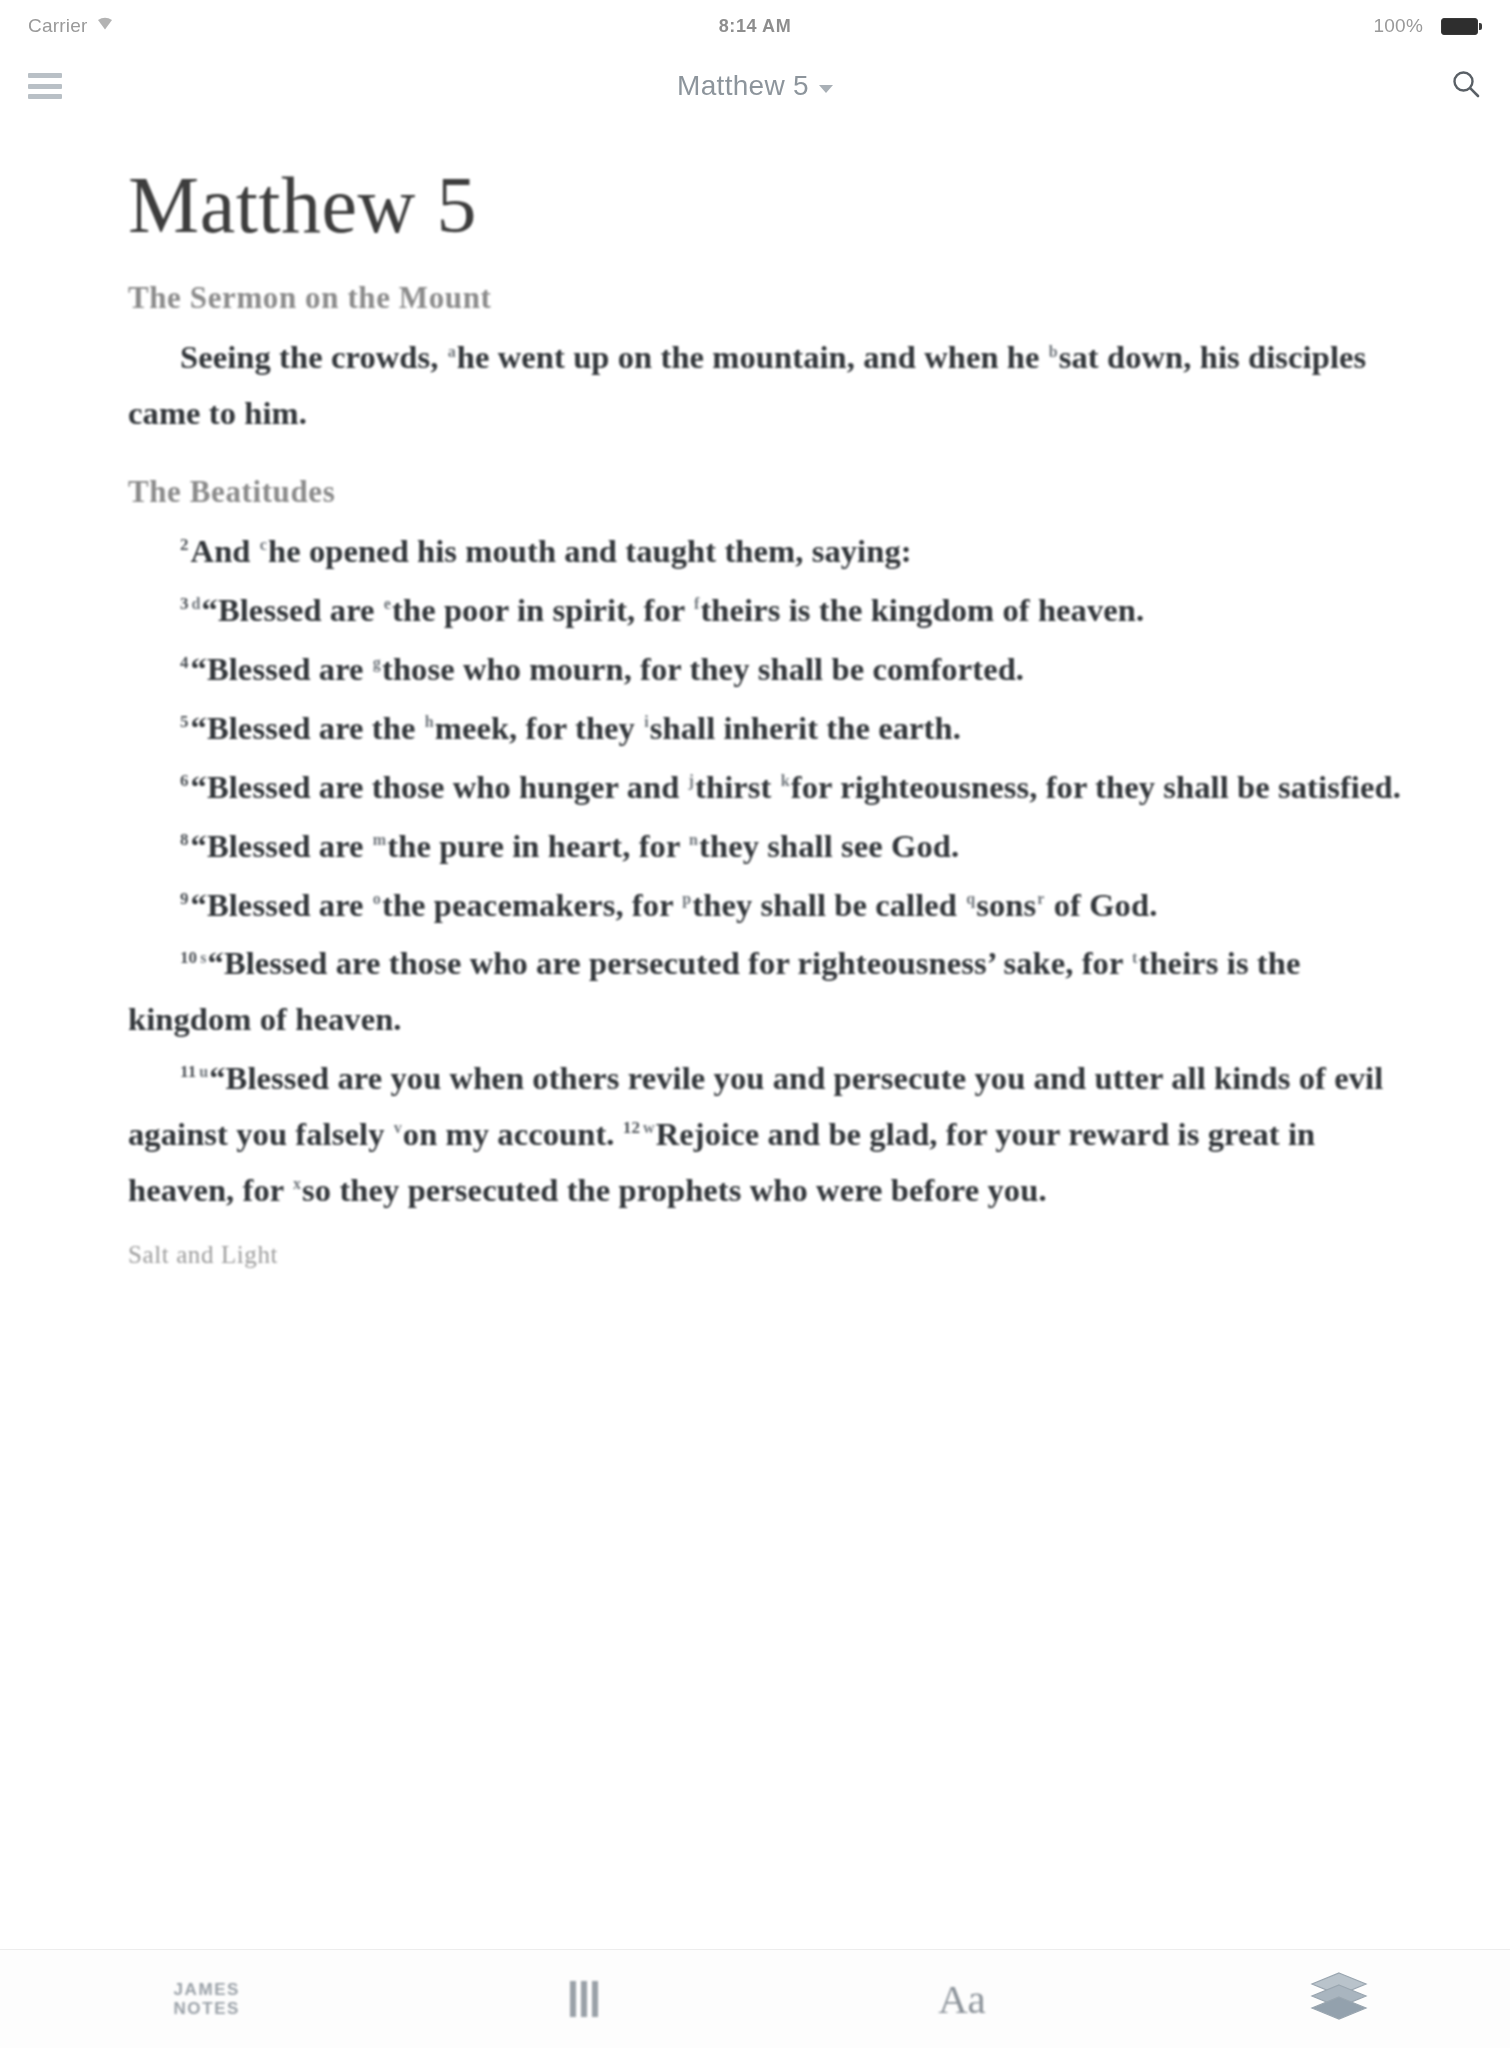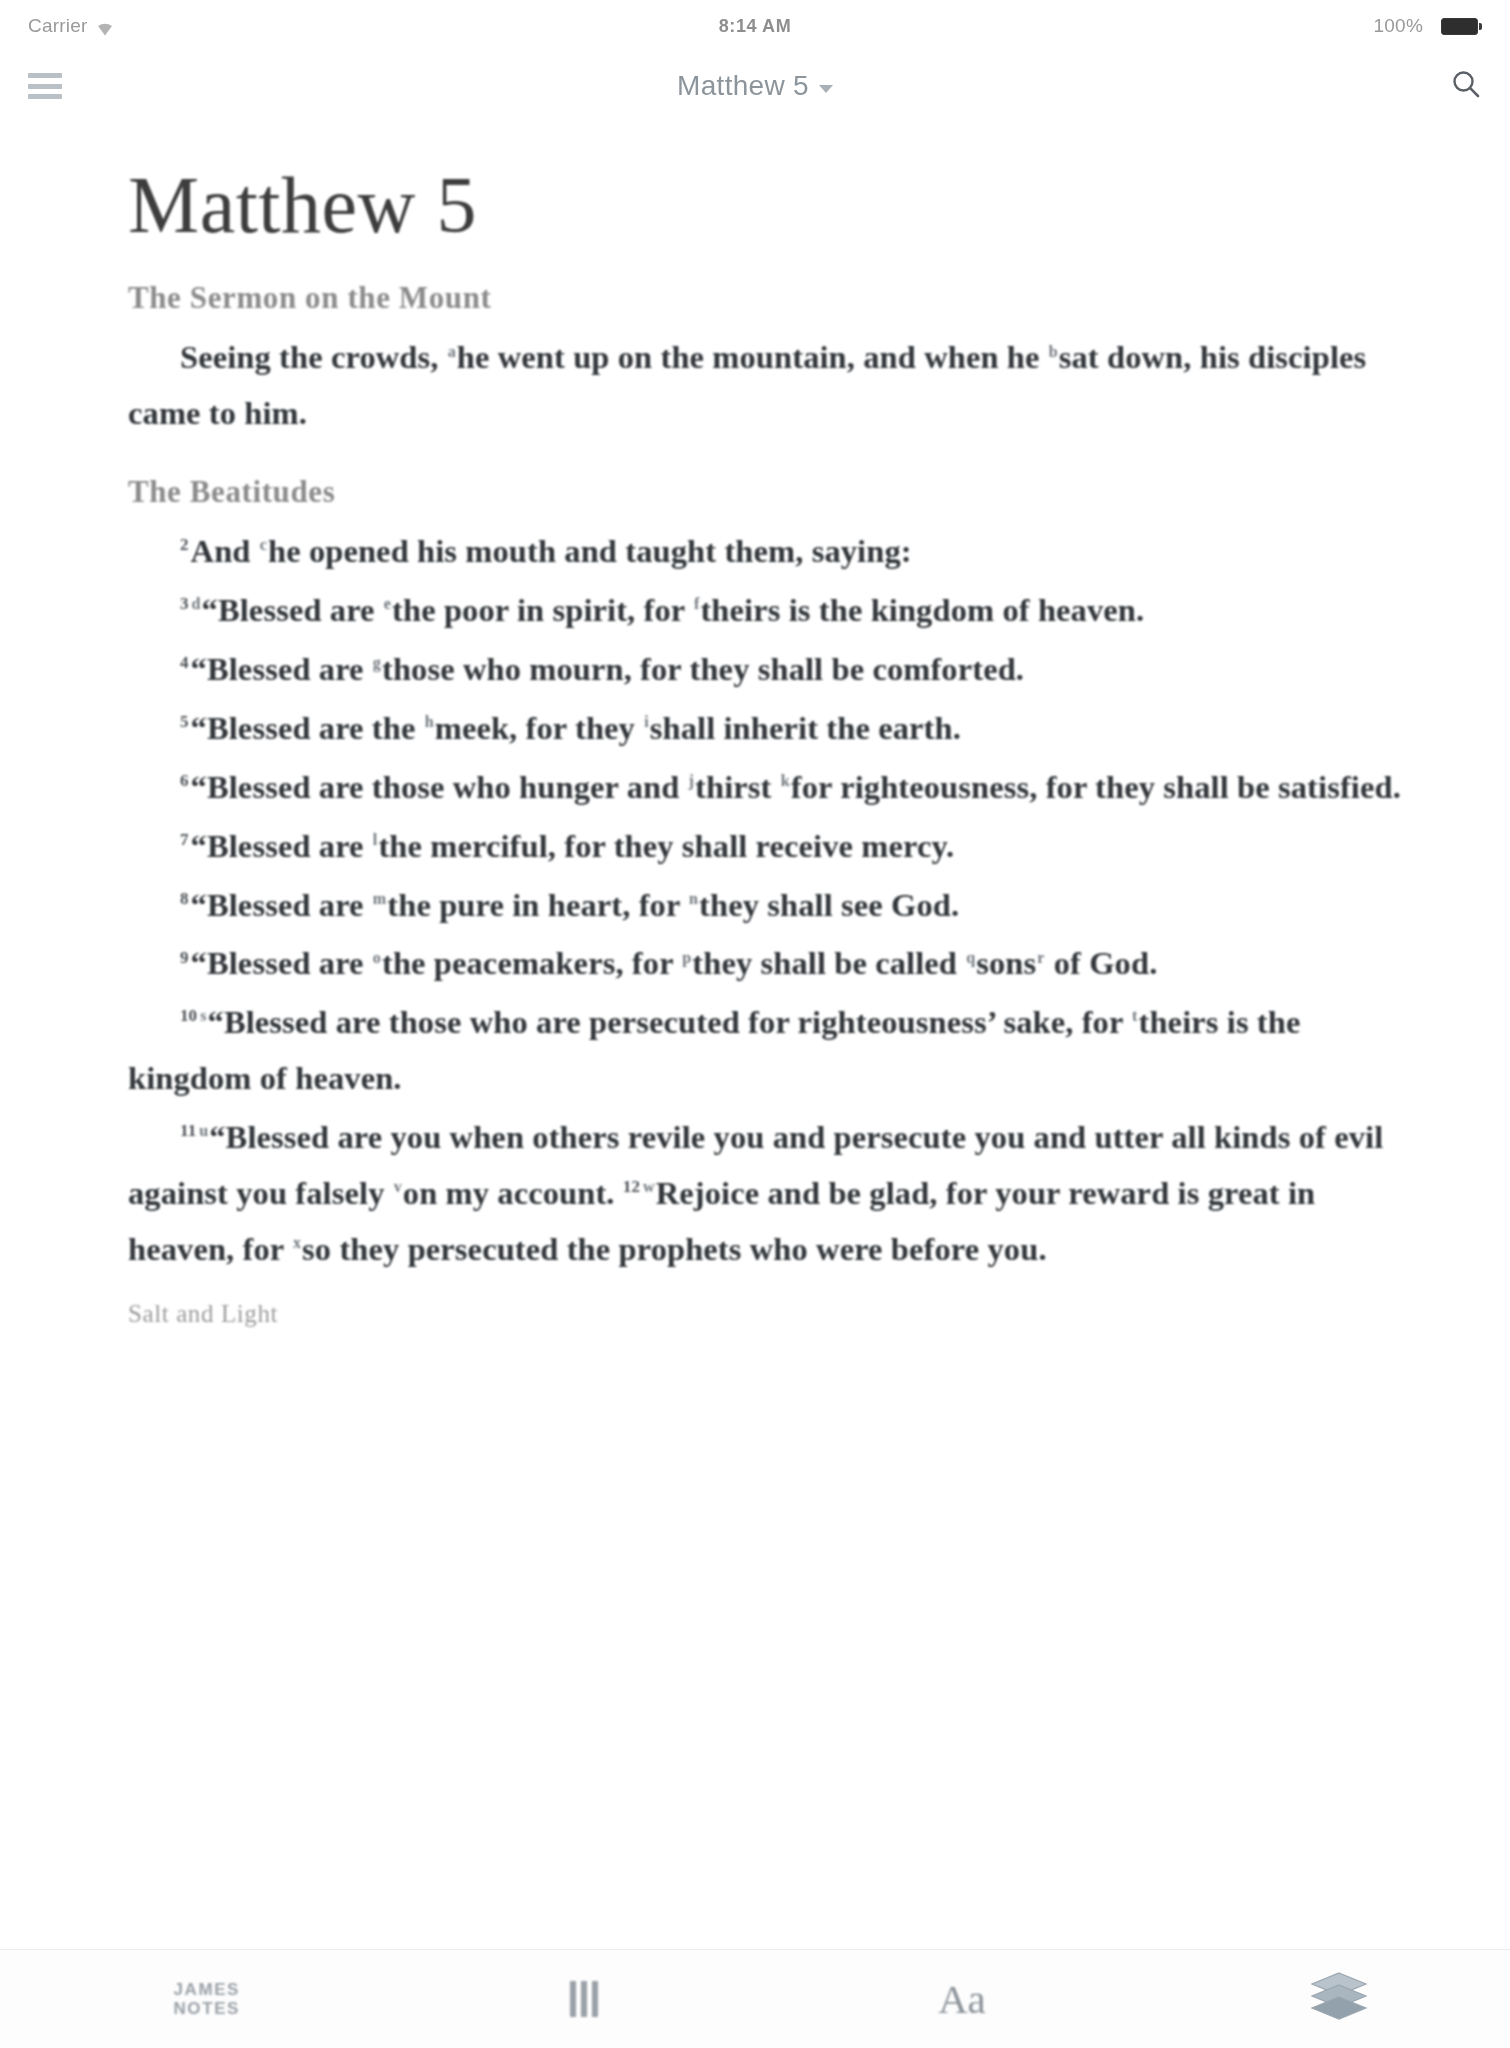--- a/index.html
+++ b/index.html
@@ -23,21 +23,21 @@
     width: 1510px;
     height: 52px;
     display: flex;
     align-items: center;
     padding: 0 28px;
     box-sizing: border-box;
     background: #ffffff;
   }
   .sb-left {
     display: flex;
-    align-items: flex-end;
+    align-items: flex-start;
     gap: 8px;
     width: 33%;
   }
   .sb-center {
     width: 34%;
     display: flex;
     justify-content: center;
     align-items: center;
   }
   .sb-right {
@@ -310,21 +310,20 @@
   <h1 class="chapter-title">Matthew 5</h1>
   <div id="sections-host">
       <div class="section-heading">The Sermon on the Mount</div>
       <p class="verse-para"><span>Seeing the crowds, </span><span class="xref">a</span><span>he went up on the mountain, and when he </span><span class="xref">b</span><span>sat down, his disciples came to him.</span></p>
       <div class="section-heading">The Beatitudes</div>
       <p class="verse-para"><span class="vnum">2</span><span>And </span><span class="xref">c</span><span>he opened his mouth and taught them, saying:</span></p>
       <p class="verse-para"><span class="vnum">3</span><span class="xref">d</span><span>“Blessed are </span><span class="xref">e</span><span>the poor in spirit, for </span><span class="xref">f</span><span>theirs is the kingdom of heaven.</span></p>
       <p class="verse-para"><span class="vnum">4</span><span>“Blessed are </span><span class="xref">g</span><span>those who mourn, for they shall be comforted.</span></p>
       <p class="verse-para"><span class="vnum">5</span><span>“Blessed are the </span><span class="xref">h</span><span>meek, for they </span><span class="xref">i</span><span>shall inherit the earth.</span></p>
       <p class="verse-para"><span class="vnum">6</span><span>“Blessed are those who hunger and </span><span class="xref">j</span><span>thirst </span><span class="xref">k</span><span>for righteousness, for they shall be satisfied.</span></p>
-      <p class="verse-para"><span class="vnum">7</span><span>“Blessed are </span><span class="xref">l</span><span>the merciful, for they shall receive mercy.</span></p>
       <p class="verse-para"><span class="vnum">8</span><span>“Blessed are </span><span class="xref">m</span><span>the pure in heart, for </span><span class="xref">n</span><span>they shall see God.</span></p>
       <p class="verse-para"><span class="vnum">9</span><span>“Blessed are </span><span class="xref">o</span><span>the peacemakers, for </span><span class="xref">p</span><span>they shall be called </span><span class="xref">q</span><span>sons</span><span class="xref">r</span><span> of God.</span></p>
       <p class="verse-para"><span class="vnum">10</span><span class="xref">s</span><span>“Blessed are those who are persecuted for righteousness’ sake, for </span><span class="xref">t</span><span>theirs is the kingdom of heaven.</span></p>
       <p class="verse-para"><span class="vnum">11</span><span class="xref">u</span><span>“Blessed are you when others revile you and persecute you and utter all kinds of evil against you falsely </span><span class="xref">v</span><span>on my account. </span><span class="vnum">12</span><span class="xref">w</span><span>Rejoice and be glad, for your reward is great in heaven, for </span><span class="xref">x</span><span>so they persecuted the prophets who were before you.</span></p>
     </div>
   <div class="clipped-heading">Salt and Light</div>
 </div>
 
 <div id="toolbar">
   <div class="tb-item">

